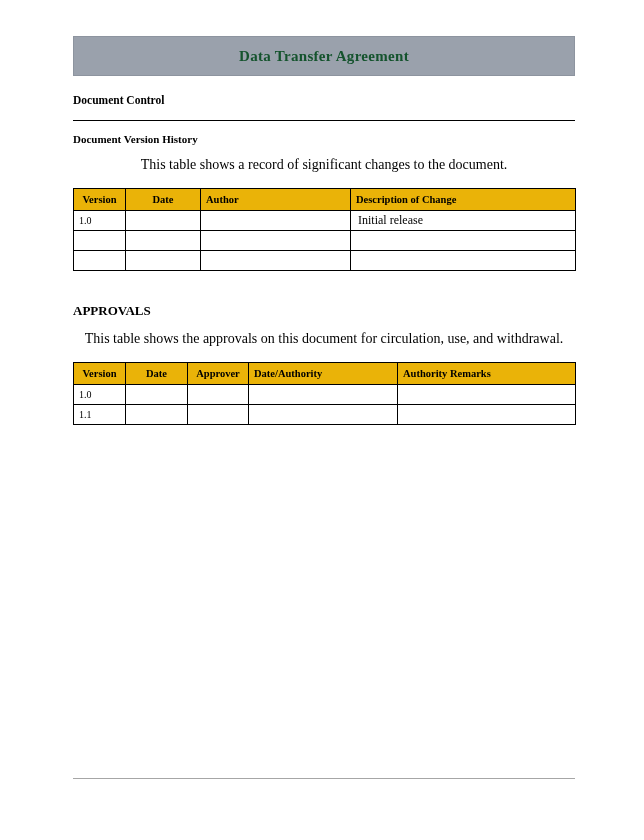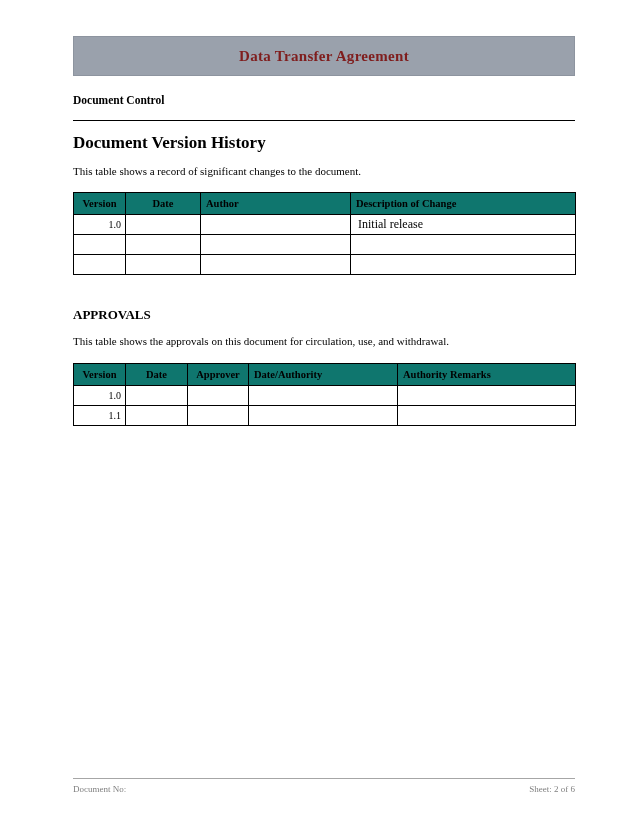--- a/index.html
+++ b/index.html
@@ -35,46 +35,47 @@
     width: 502px;
     height: 40px;
     background: #9aa1ac;
     border: 1px solid #8d949f;
     box-sizing: border-box;
     display: flex;
     align-items: center;
     justify-content: center;
   }
   .title-banner-text {
-    color: #7f1d1d;
+    color: #14532d;
     font-size: 15px;
     font-weight: bold;
     letter-spacing: 0.3px;
     text-align: center;
   }
 
   
   .doc-control-heading {
     margin-top: 18px;
     font-size: 11.5px;
     font-weight: bold;
     padding-bottom: 14px;
     border-bottom: 1.6px solid #000000;
     width: 502px;
     box-sizing: border-box;
   }
   .sub-heading {
     margin-top: 12px;
-    font-size: 17px;
+    font-size: 11px;
     font-weight: bold;
   }
   .para {
     margin-top: 11px;
-    font-size: 11px;
+    font-size: 14px;
     line-height: 1.3;
+    text-align: center;
   }
   .approvals-heading {
     margin-top: 32px;
     font-size: 13px;
     font-weight: bold;
   }
 
   
   table.doc-table {
     margin-top: 14px;
@@ -84,30 +85,30 @@
   }
   table.doc-table th,
   table.doc-table td {
     border: 1px solid #000000;
     height: 19px;
     font-size: 10.5px;
     padding: 0 5px;
     vertical-align: middle;
   }
   table.doc-table th {
-    background: #0f766e;
+    background: #eab308;
     font-weight: bold;
     text-align: left;
     height: 21px;
   }
   table.doc-table th.c-center {
     text-align: center;
   }
   table.doc-table td.num {
-    text-align: right;
+    text-align: left;
     padding-right: 4px;
     font-size: 10px;
   }
   table.doc-table td.txt {
     text-align: left;
     font-size: 12px;
     padding-left: 7px;
   }
 
   
@@ -231,19 +232,15 @@
           <td></td>
           <td></td>
           <td></td>
         </tr>
       </tbody>
     </table>
 
   </div>
 
   <div class="footer">
-    <div class="footer-row">
-      <span class="footer-left">Document No:</span>
-      <span class="footer-right">Sheet: 2 of 6</span>
-    </div>
   </div>
 
 </div>
 
 </body></html>

